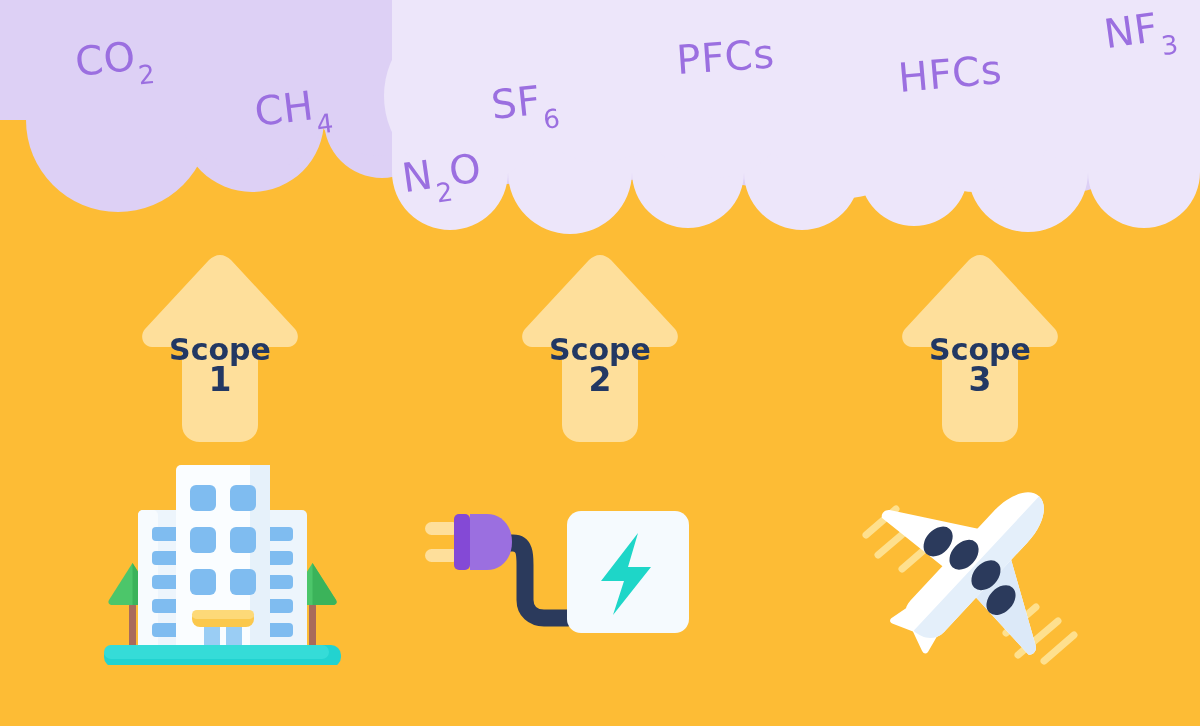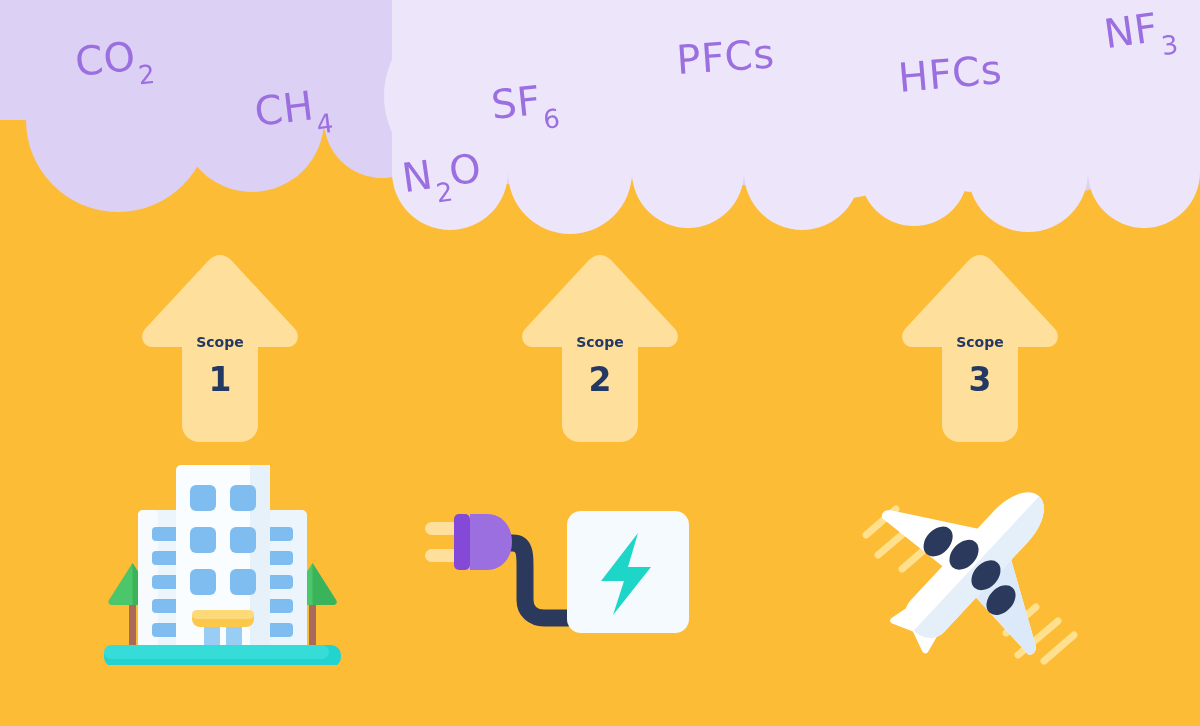--- a/index.html
+++ b/index.html
@@ -61,21 +61,21 @@
   .arrow-text {
     position: absolute;
     left: 0;
     width: 160px;
     text-align: center;
     color: #233863;
     line-height: 1;
   }
   .arrow-scope-word {
     top: 82px;
-    font-size: 14px;
+    font-size: 30px;
     font-weight: 700;
   }
   .arrow-scope-num {
     top: 110px;
     font-size: 33px;
     font-weight: 700;
   }
 
   
   .icon-wrap { position: absolute; }

